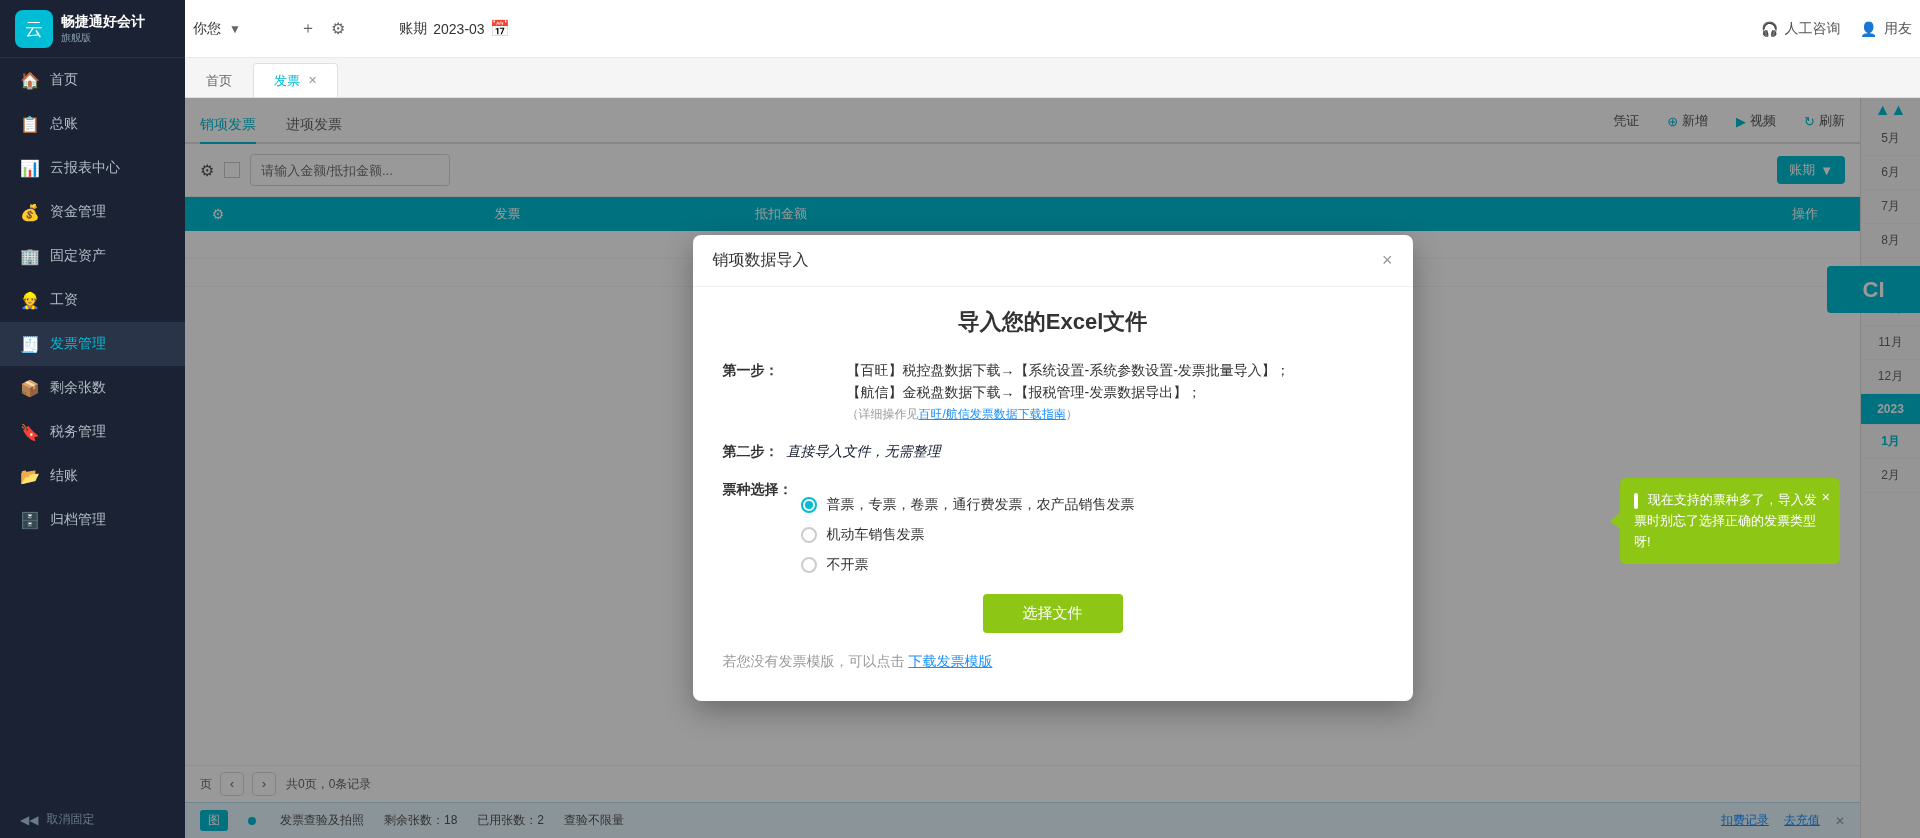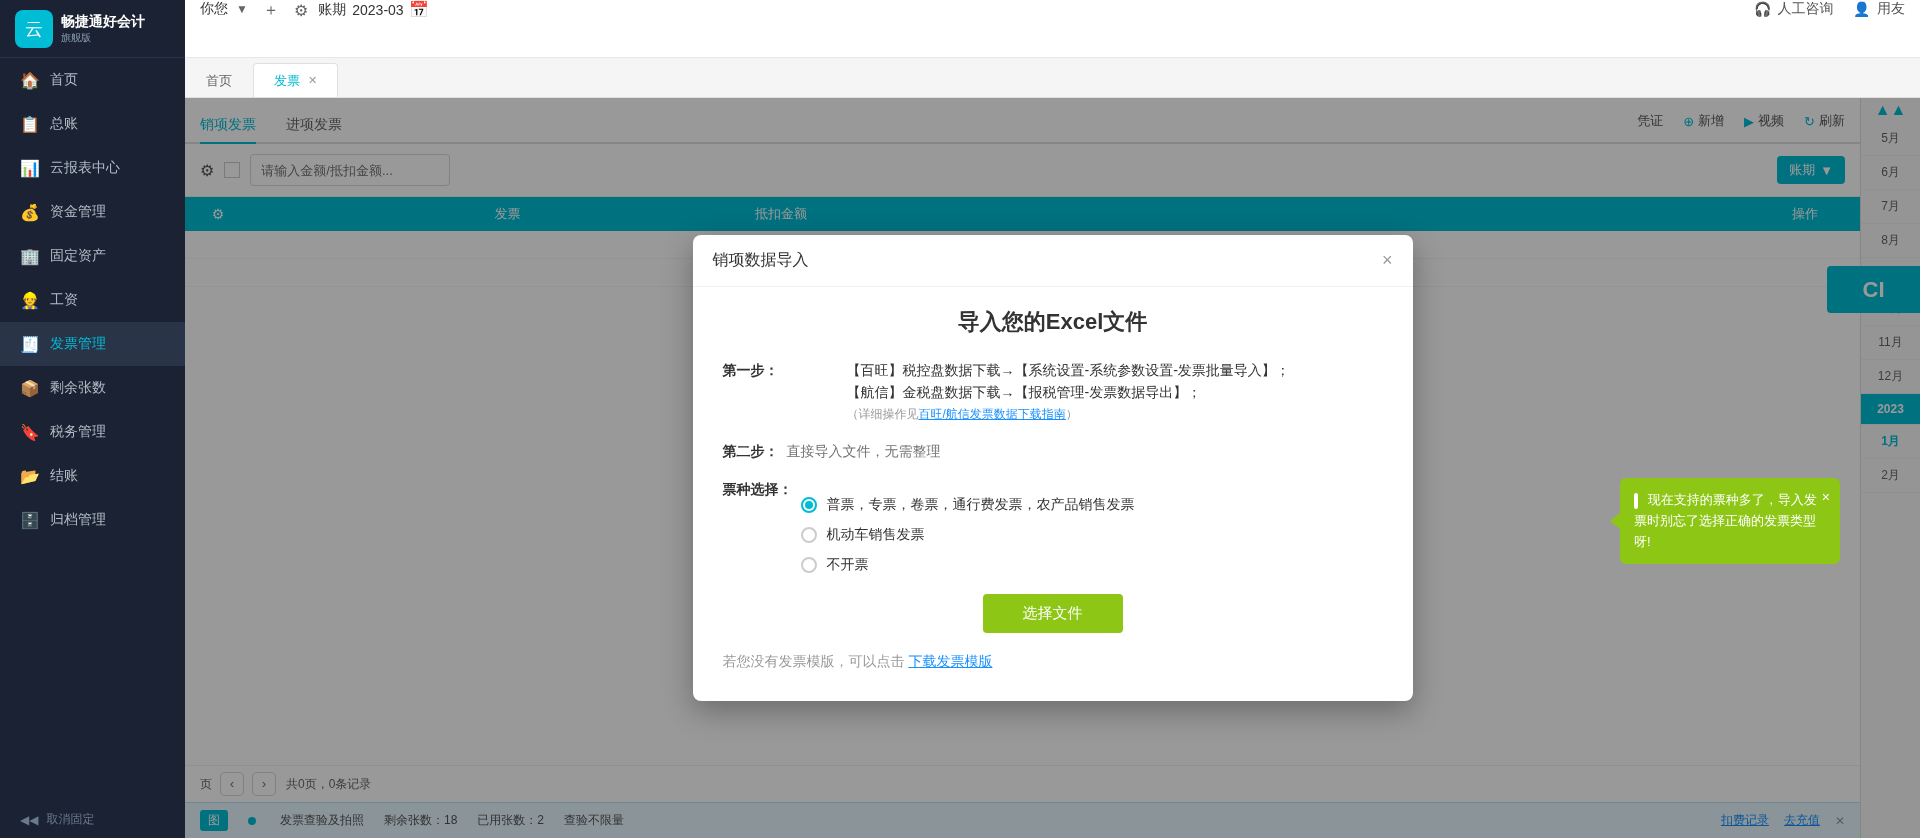--- a/index.html
+++ b/index.html
@@ -20,21 +20,21 @@
     .sidebar-item { display: flex; align-items: center; padding: 12px 20px; color: #b0bec5; cursor: pointer; font-size: 14px; transition: background 0.2s; }
     .sidebar-item.active { background: #2a3448; color: #00bcd4; }
     .sidebar-item-icon { width: 20px; height: 20px; margin-right: 10px; display: flex; align-items: center; justify-content: center; font-size: 16px; flex-shrink: 0; }
     .sidebar-bottom { padding: 10px 20px; color: #6a7a8a; font-size: 12px; display: flex; align-items: center; cursor: pointer; }
     .sidebar-bottom-icon { margin-right: 8px; }
 
     
     .main-content { flex: 1; display: flex; flex-direction: column; overflow: hidden; background: #f0f2f5; }
 
     
-    .topbar { height: 58px; background: white; display: flex; align-items: flex-start; padding: 0 15px; border-bottom: 1px solid #e8e8e8; flex-shrink: 0; }
+    .topbar { height: 58px; background: white; display: flex; align-items: center; padding: 0 8px; border-bottom: 1px solid #e8e8e8; flex-shrink: 0; gap: 44px; }
     .topbar-account { display: flex; align-items: center; gap: 8px; font-size: 14px; color: #333; }
     .topbar-account-arrow { color: #666; font-size: 12px; }
     .topbar-actions { display: flex; align-items: center; gap: 15px; margin-left: 15px; }
     .topbar-btn { display: flex; align-items: center; gap: 4px; color: #666; cursor: pointer; font-size: 16px; }
     .topbar-period { display: flex; align-items: center; gap: 6px; color: #333; font-size: 14px; margin-left: 10px; }
     .topbar-period-icon { color: #00bcd4; font-size: 16px; }
     .topbar-right { margin-left: auto; display: flex; align-items: center; gap: 20px; }
     .topbar-consulting { display: flex; align-items: center; gap: 6px; color: #555; font-size: 14px; cursor: pointer; }
     .topbar-user { display: flex; align-items: center; gap: 6px; color: #555; font-size: 14px; cursor: pointer; }
 
@@ -87,21 +87,21 @@
     .dialog { background: white; border-radius: 8px; width: 720px; max-height: 600px; display: flex; flex-direction: column; box-shadow: 0 10px 30px rgba(0,0,0,0.3); position: relative; }
     .dialog-header { display: flex; align-items: center; justify-content: space-between; padding: 15px 20px; border-bottom: 1px solid #f0f0f0; flex-shrink: 0; }
     .dialog-title { font-size: 16px; font-weight: normal; color: #333; }
     .dialog-close { color: #999; cursor: pointer; font-size: 18px; }
     .dialog-body { flex: 1; padding: 20px 30px 30px; overflow-y: auto; }
     .dialog-import-title { text-align: center; font-size: 22px; font-weight: bold; color: #333; margin-bottom: 25px; }
 
     .step { margin-bottom: 20px; }
     .step-row { display: flex; align-items: flex-start; margin-bottom: 6px; }
     .step-label { font-size: 14px; color: #333; white-space: nowrap; margin-right: 8px; font-weight: bold; }
-    .step-content { font-size: 14px; color: #737373; }
+    .step-content { font-size: 14px; color: #0f172a; font-style: italic; }
     .step-link { color: #1890ff; cursor: pointer; text-decoration: underline; }
 
     
     .radio-group { display: flex; flex-direction: column; gap: 12px; margin-top: 15px; }
     .radio-row { display: flex; align-items: center; gap: 10px; }
     .radio-label-text { font-size: 14px; color: #333; }
     .radio-btn { width: 16px; height: 16px; border-radius: 50%; border: 2px solid #ccc; display: flex; align-items: center; justify-content: center; flex-shrink: 0; }
     .radio-btn.checked { border-color: #00bcd4; }
     .radio-btn.checked::after { content: ''; width: 8px; height: 8px; background: #00bcd4; border-radius: 50%; }
 
@@ -242,21 +242,21 @@
       <div class="left-panel">
 
         <div class="sub-tabs">
           <div class="sub-tab active">
             <span>销项发票</span>
           </div>
           <div class="sub-tab">
             <span>进项发票</span>
           </div>
 
-          <div style="margin-left:auto; display:flex; align-items:center; gap:20px; padding-bottom:8px;">
+          <div style="margin-left:auto; display:flex; align-items:center; gap:28px; padding-bottom:8px;">
             <span style="color:#555; cursor:pointer; font-size:13px;">凭证</span>
             <span style="display:flex;align-items:center;gap:4px;color:#555;cursor:pointer;font-size:13px;">
               <span style="color:#00bcd4;">⊕</span>
               <span>新增</span>
             </span>
             <span style="display:flex;align-items:center;gap:4px;color:#555;cursor:pointer;font-size:13px;">
               <span style="color:#00bcd4;">▶</span>
               <span>视频</span>
             </span>
             <span style="display:flex;align-items:center;gap:4px;color:#555;cursor:pointer;font-size:13px;">

